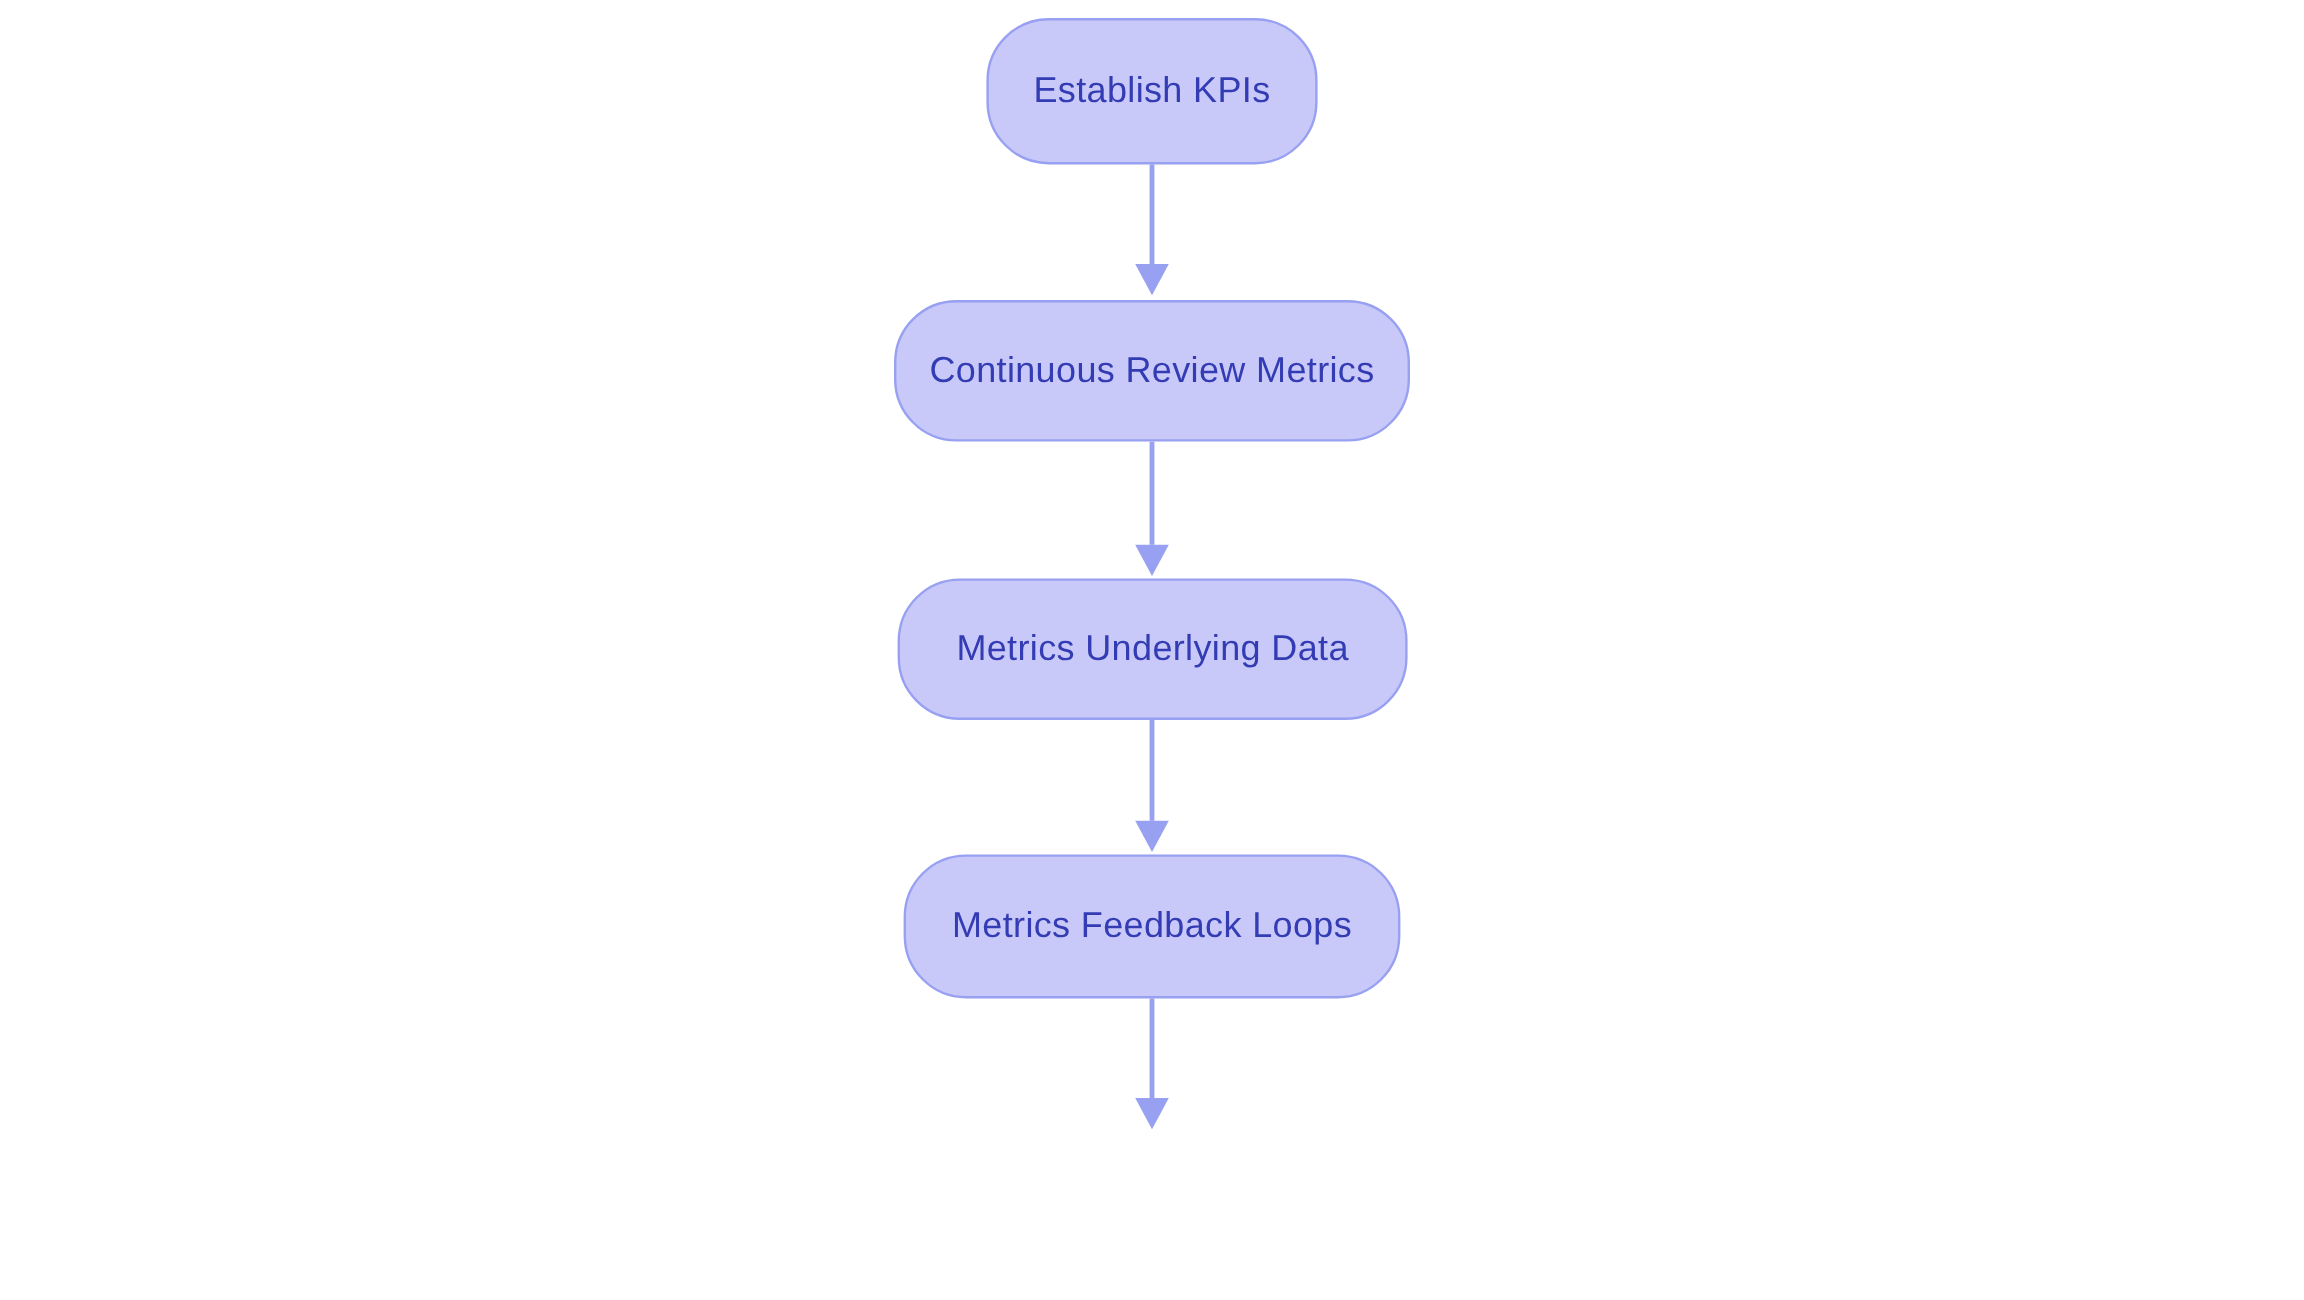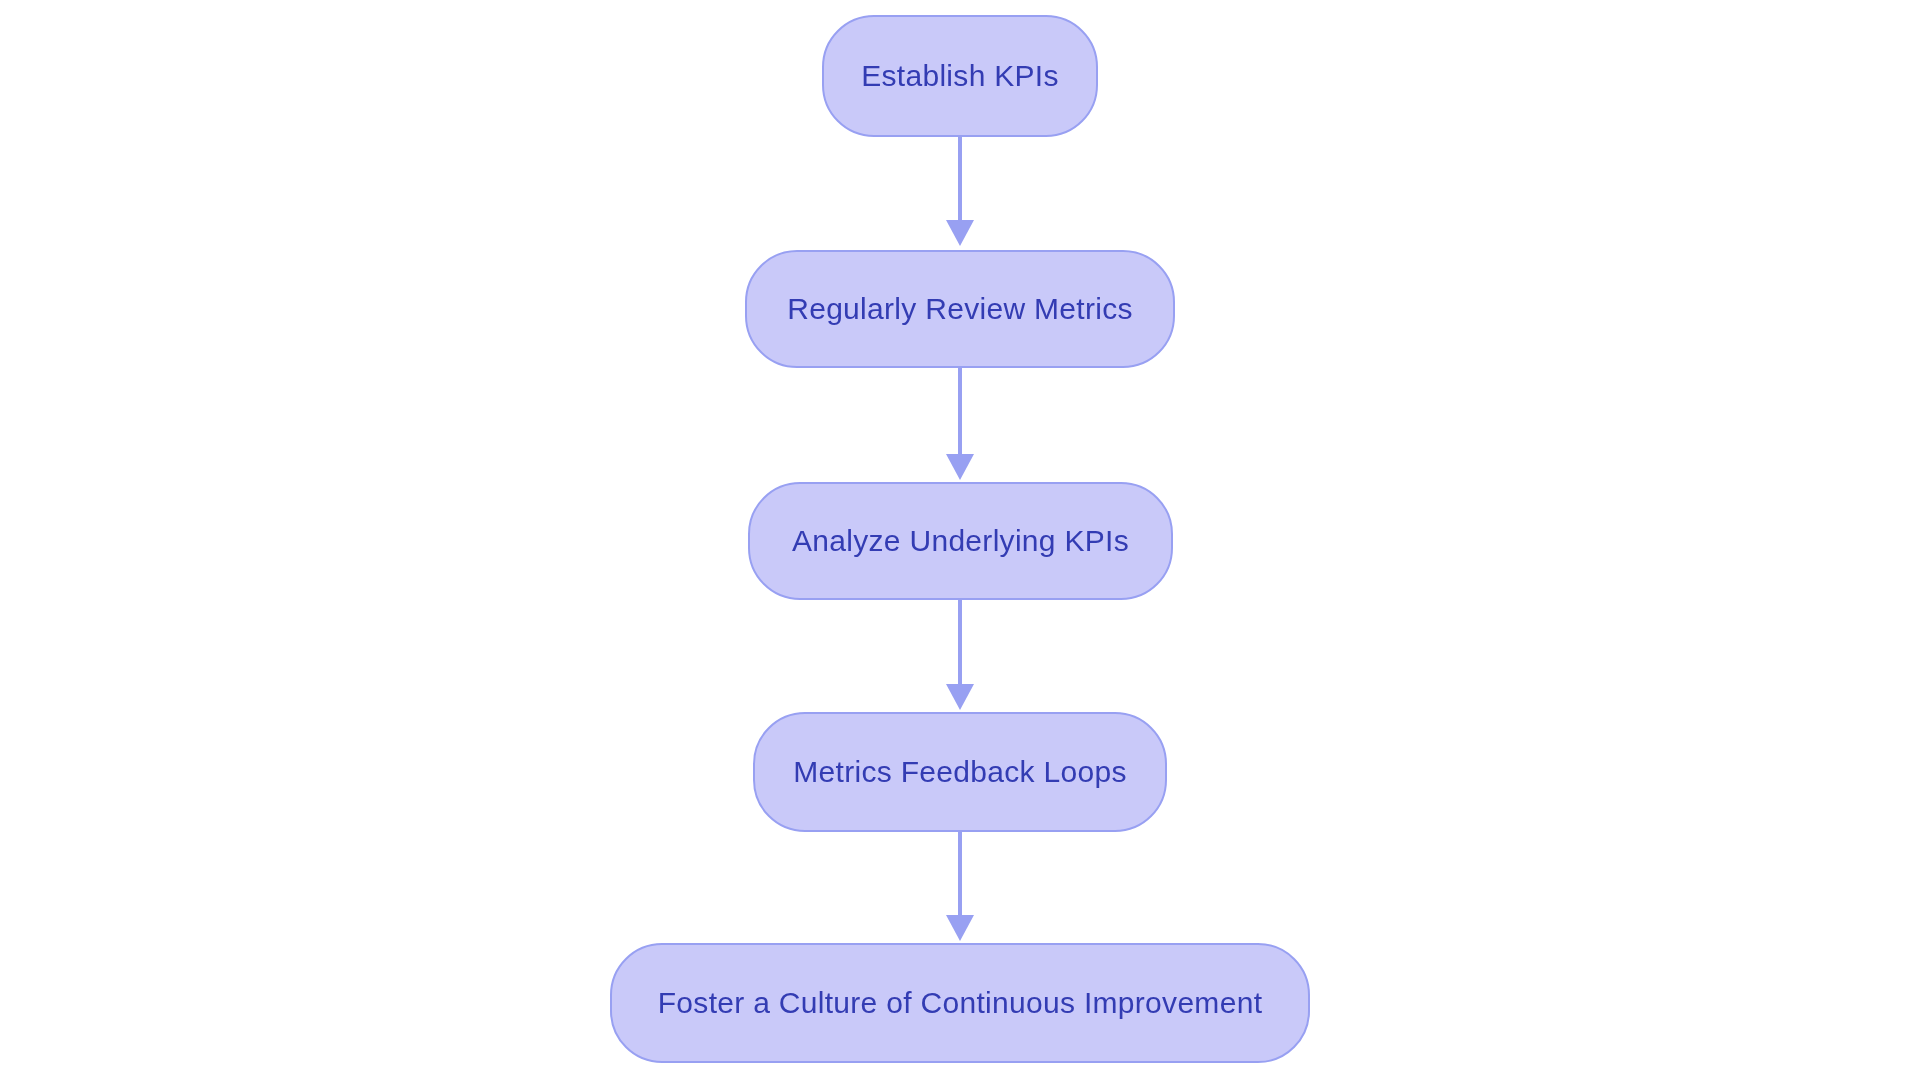--- a/index.html
+++ b/index.html
@@ -81,43 +81,40 @@
   <div class="node node-1">
     <span>Establish KPIs</span>
   </div>
 
   <div class="edge edge-1">
     <div class="shaft"></div>
     <div class="head"></div>
   </div>
 
   <div class="node node-2">
-    <span>Regularly Review Metrics</span>
+    <span>Continuous Review Metrics</span>
   </div>
 
   <div class="edge edge-2">
     <div class="shaft"></div>
     <div class="head"></div>
   </div>
 
   <div class="node node-3">
-    <span>Analyze Underlying KPIs</span>
+    <span>Metrics Underlying Data</span>
   </div>
 
   <div class="edge edge-3">
     <div class="shaft"></div>
     <div class="head"></div>
   </div>
 
   <div class="node node-4">
     <span>Metrics Feedback Loops</span>
   </div>
 
   <div class="edge edge-4">
     <div class="shaft"></div>
     <div class="head"></div>
   </div>
 
-  <div class="node node-5">
-    <span>Foster a Culture of Continuous Improvement</span>
-  </div>
 
 </div>
 
 </body></html>

